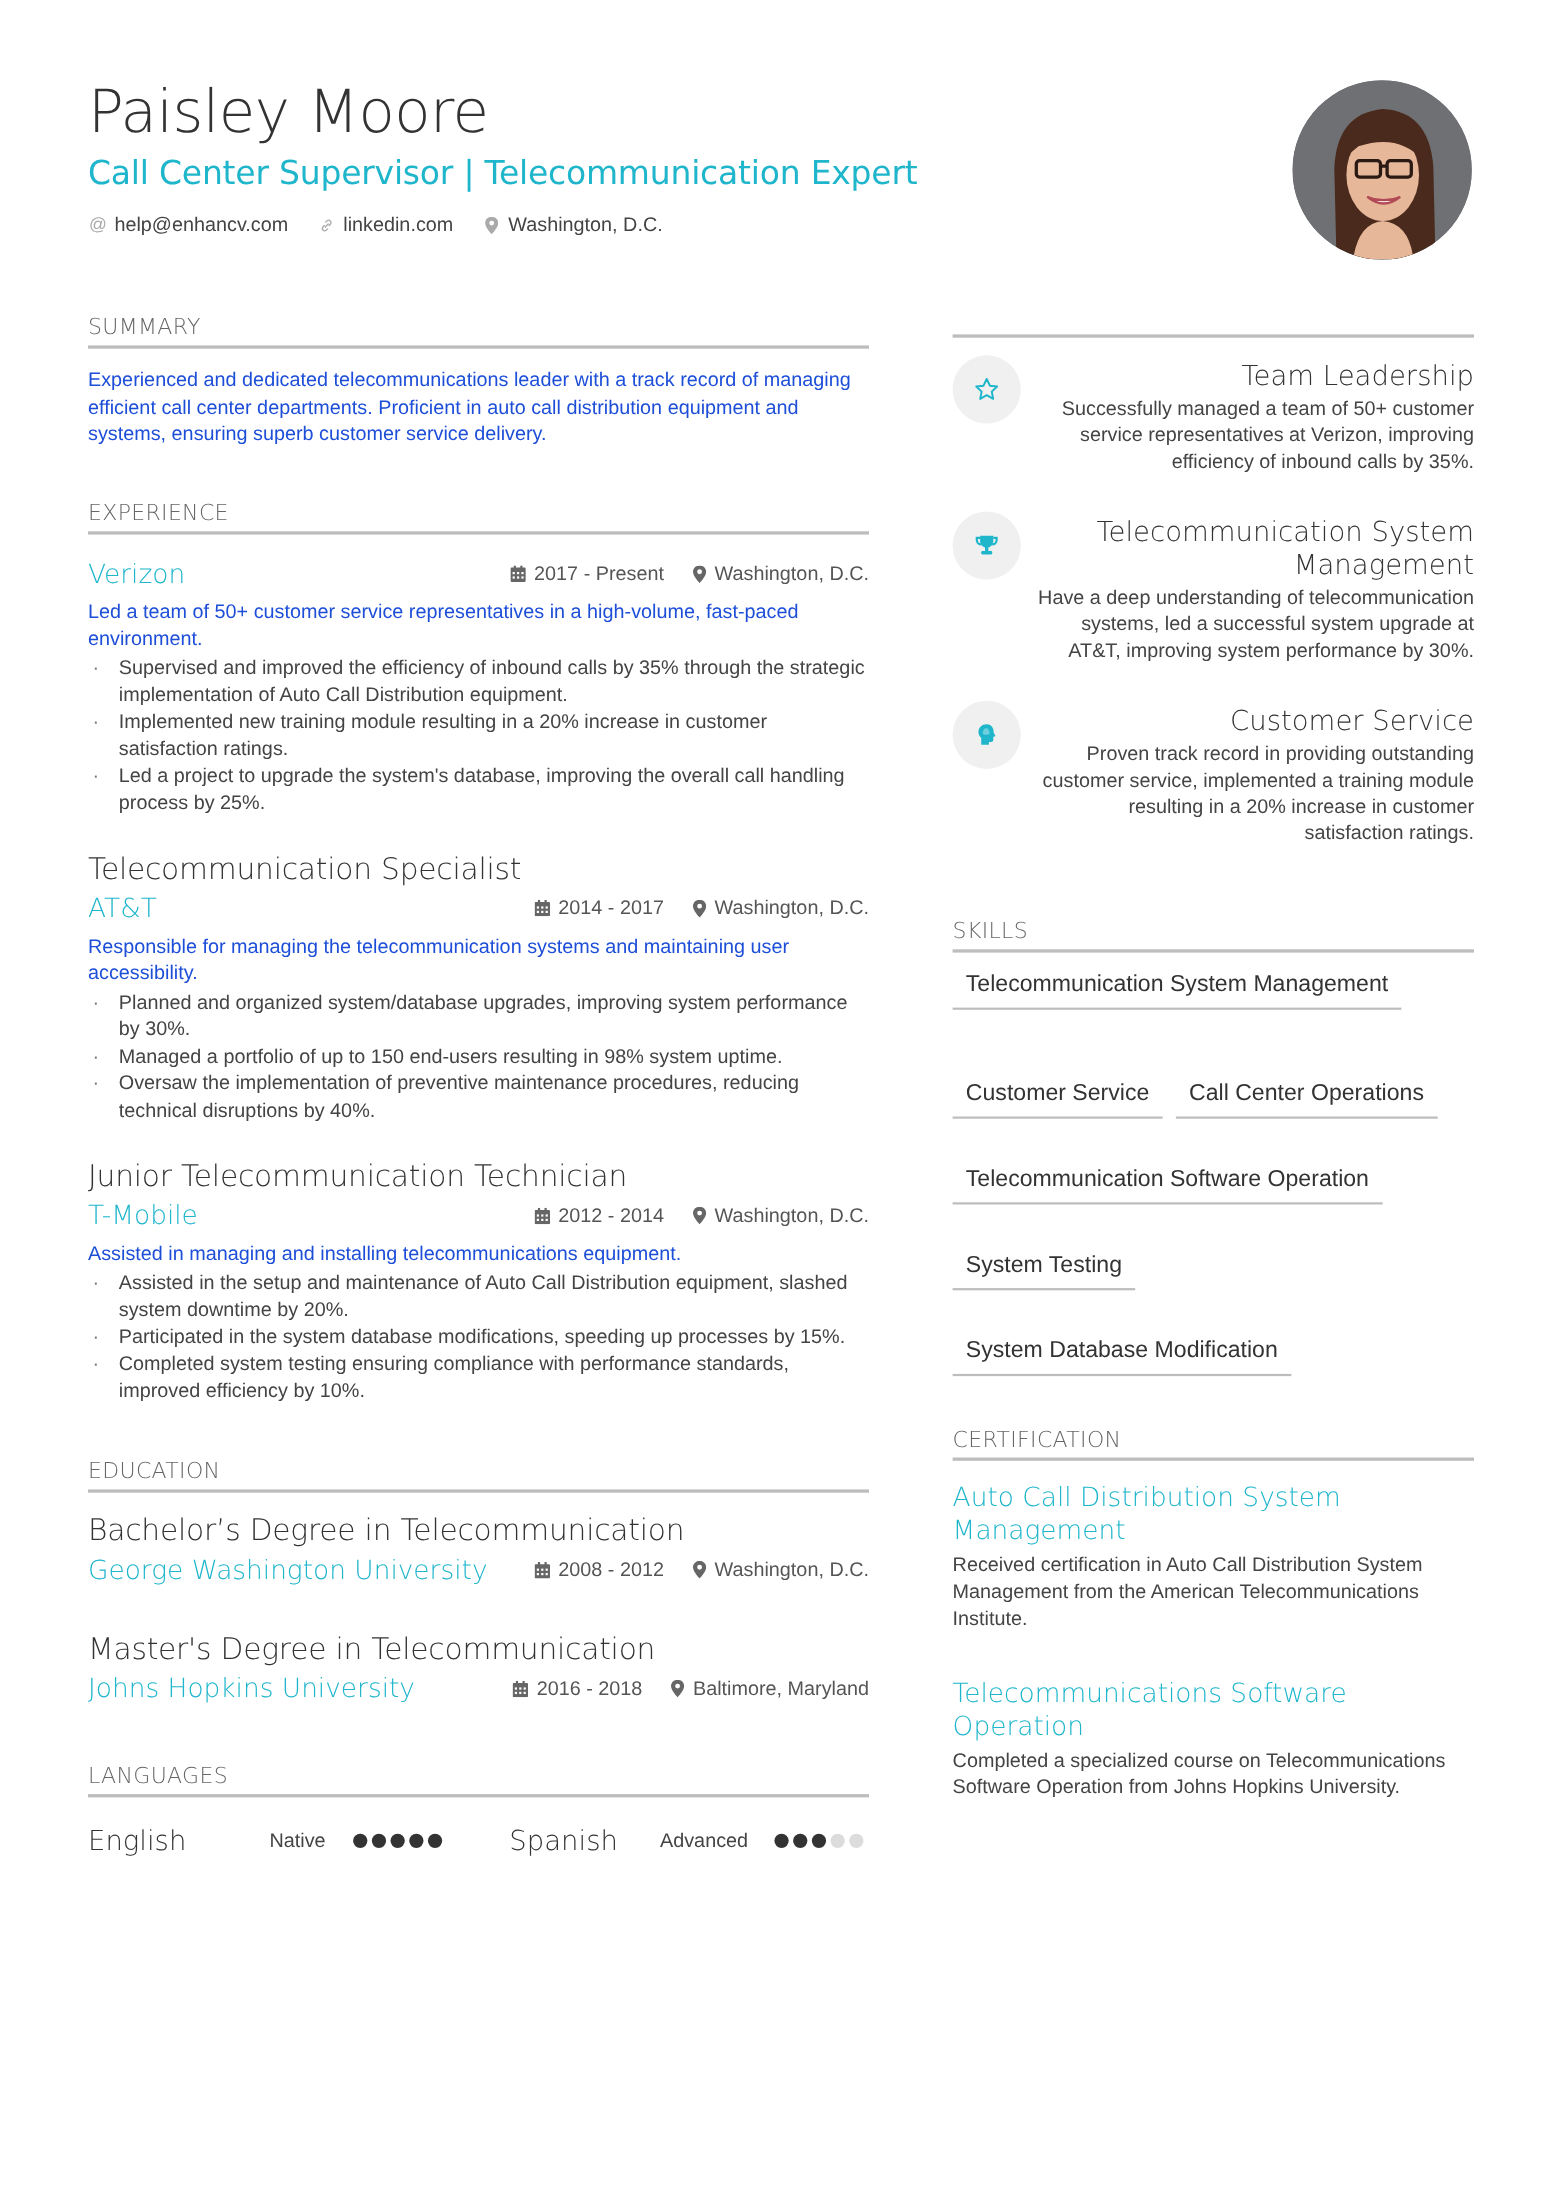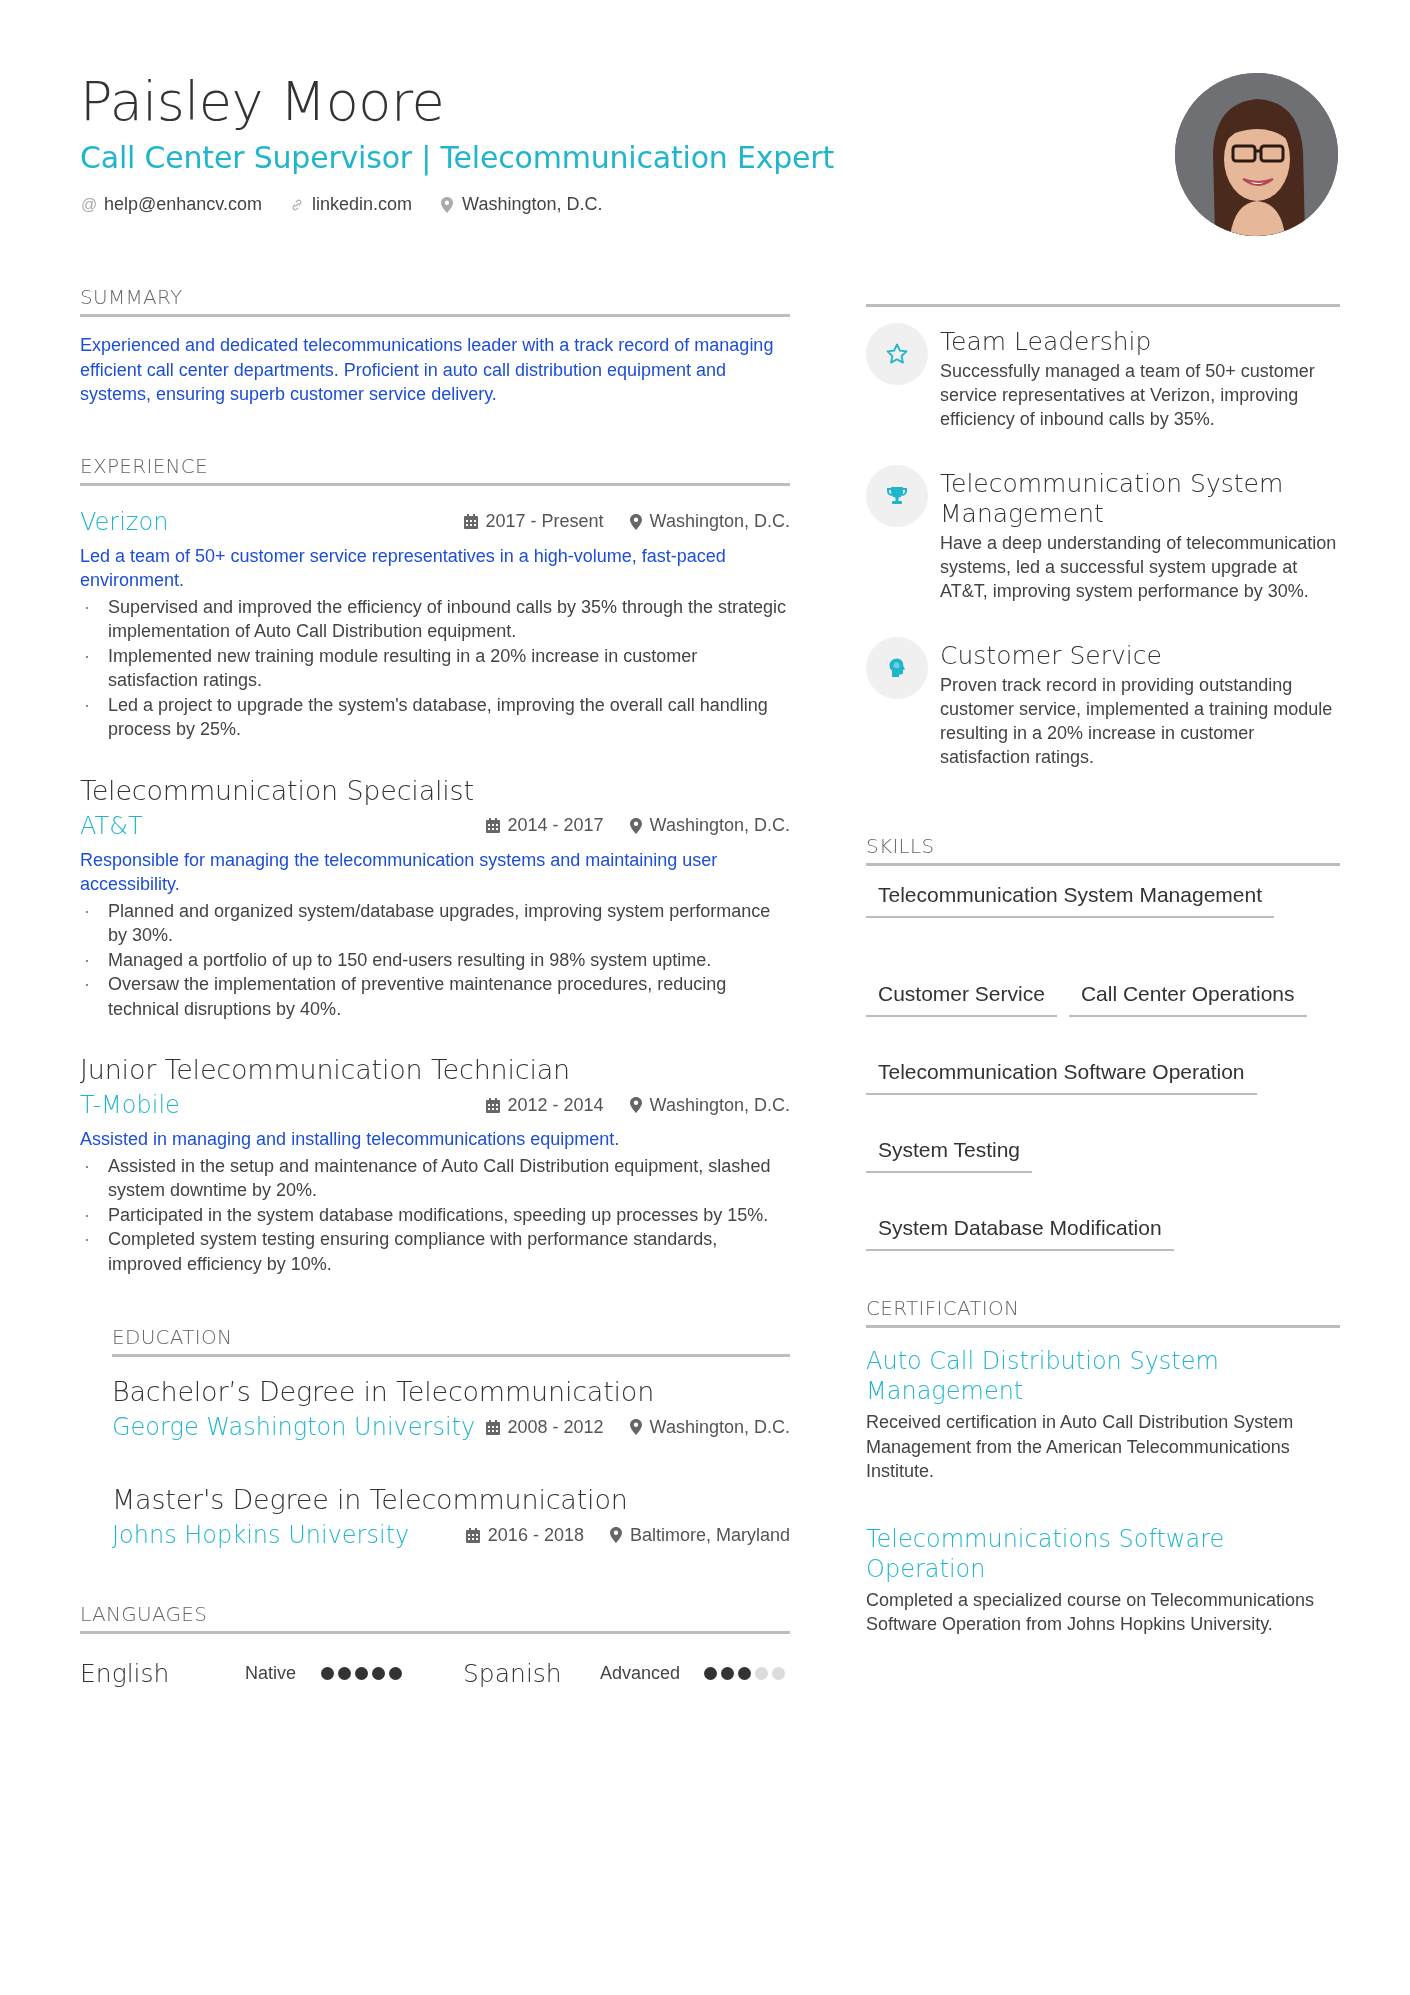--- a/index.html
+++ b/index.html
@@ -40,21 +40,21 @@
 
   .lang-row { display: flex; align-items: center; margin-top: 22px; height: 34px; }
   .lang-name { font-family: "DejaVu Sans", sans-serif; font-size: 25px; color: #333; font-weight: 300; }
   .lang-level { font-size: 18px; color: #444; }
   .dots { display: flex; gap: 4px; }
   .dots span { width: 13px; height: 13px; border-radius: 50%; background: #333; display: inline-block; }
   .dots span.off { background: #dcdcdc; }
 
   .strength { display: flex; margin-top: 18px; }
   .str-icon { width: 62px; height: 62px; border-radius: 50%; background: #f0f0f0; flex: 0 0 62px; display: flex; align-items: center; justify-content: center; margin-top: -4px; }
-  .str-body { margin-left: 12px; flex: 1; }
+  .str-body { margin-left: 12px; flex: 1; text-align: right; }
   .str-title { font-family: "DejaVu Sans", sans-serif; font-size: 25px; color: #333; line-height: 30px; font-weight: 300; }
   .str-desc { font-size: 18px; line-height: 24px; color: #444; margin-top: 2px; }
 
   .skills { display: flex; flex-wrap: wrap; margin-top: 16px; gap: 21px 12px; }
   .skill { font-size: 21px; color: #333; padding: 0 12px 8px 12px; border-bottom: 2px solid #bdbdbd; line-height: 26px; }
 
   .cert { margin-top: 18px; }
   .cert-title { font-family: "DejaVu Sans", sans-serif; font-size: 24px; color: #1fb6cc; line-height: 30px; font-weight: 300; }
   .cert-desc { font-size: 18px; line-height: 24.5px; color: #444; margin-top: 4px; }
 </style>
@@ -218,21 +218,21 @@
       </div>
       <p class="para job-desc">Assisted in managing and installing telecommunications equipment.</p>
       <ul class="bullets">
         <li><span class="dot">·</span><span>Assisted in the setup and maintenance of Auto Call Distribution equipment, slashed system downtime by 20%.</span></li>
         <li><span class="dot">·</span><span>Participated in the system database modifications, speeding up processes by 15%.</span></li>
         <li><span class="dot">·</span><span>Completed system testing ensuring compliance with performance standards, improved efficiency by 10%.</span></li>
       </ul>
     </div>
   </section>
 
-  <section style="margin-top:48px;margin-left:32px;">
+  <section style="margin-top:48px;">
     <div class="section-title">EDUCATION</div>
     <div class="section-rule"></div>
 
     <div class="exp-block" style="margin-top:18px;">
       <div class="job-title">Bachelor’s Degree in Telecommunication</div>
       <div class="job-row">
         <span class="company">George Washington University</span>
         <div class="meta">
           <span class="meta-item">
             <svg width="14" height="15" viewBox="0 0 14 15">

